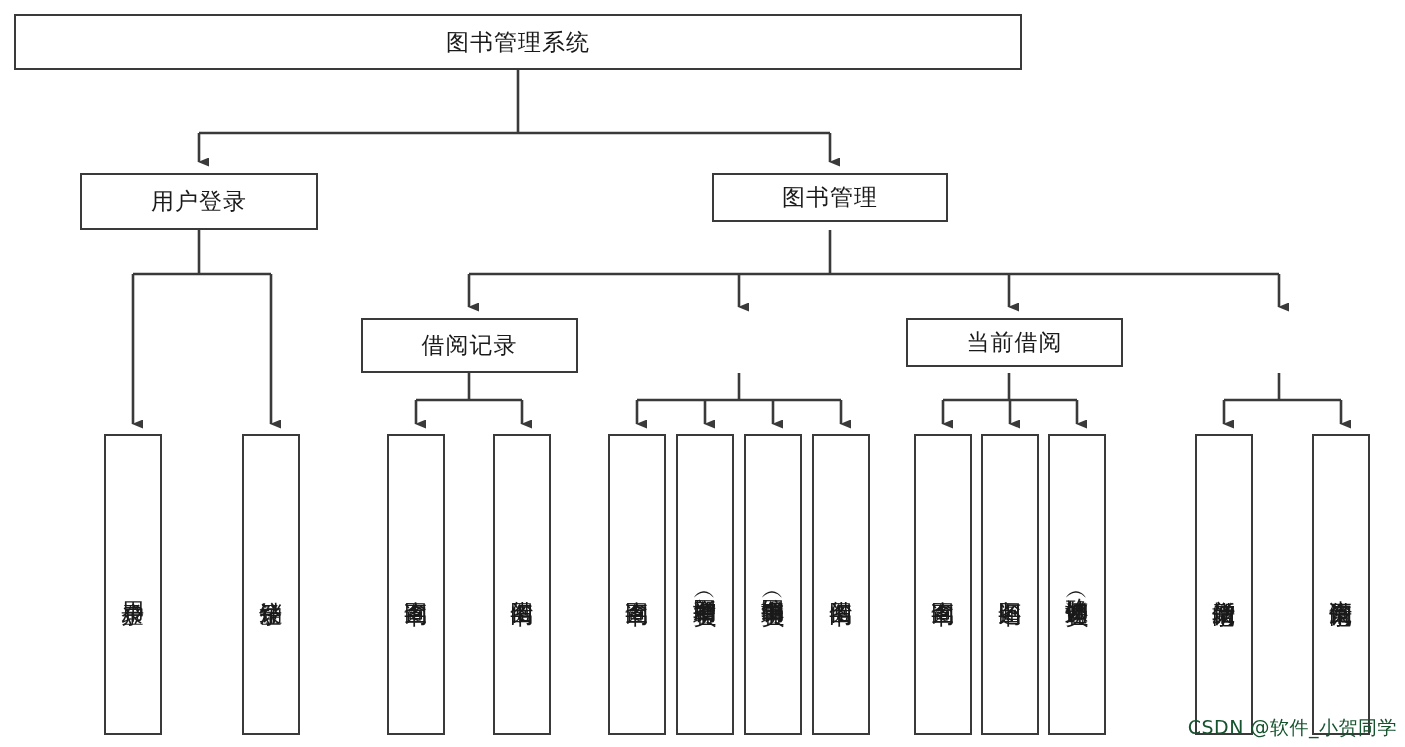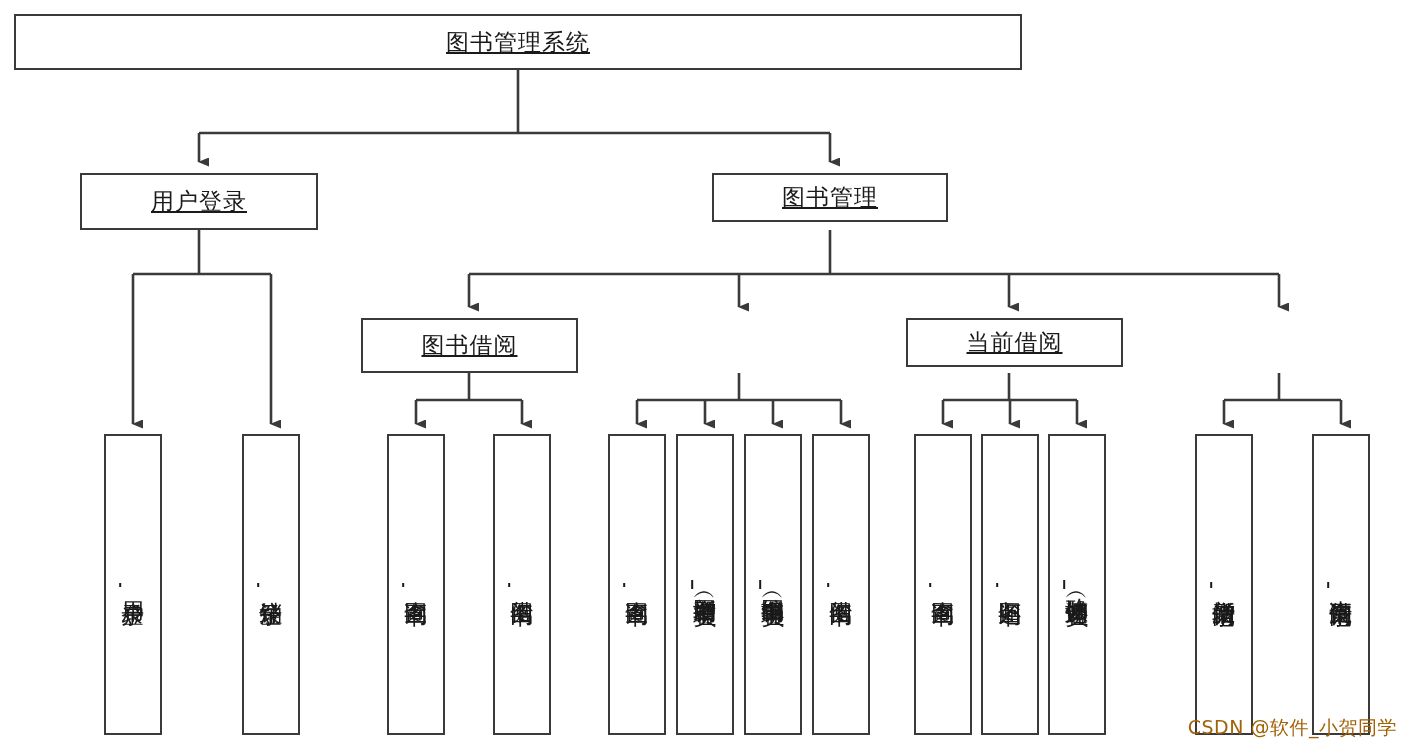--- a/index.html
+++ b/index.html
@@ -27,21 +27,20 @@
   }
   .node {
     position: absolute;
     box-sizing: border-box;
     border: 2px solid #3a3a3a;
     background: #ffffff;
     display: flex;
     align-items: center;
     justify-content: center;
     color: #1a1a1a;
-    text-decoration: underline;
   }
   .node.horiz {
     font-size: 23px;
     letter-spacing: 1px;
   }
   .node.vert {
     writing-mode: vertical-rl;
     text-orientation: upright;
     font-size: 23px;
     line-height: 1.06;
@@ -55,21 +54,21 @@
     text-orientation: upright;
     display: block;
     text-align: center;
     letter-spacing: 1px;
   }
   .watermark {
     position: absolute;
     right: 8px;
     bottom: 6px;
     font-size: 19px;
-    color: #a16207;
+    color: #14532d;
     letter-spacing: 0.5px;
     white-space: nowrap;
     margin-left: 36px;
   }
 </style>
 </head>
 <body>
 
 <div id="canvas">
 
@@ -128,21 +127,21 @@
   </div>
 
   <div class="node horiz" style="left:80px; top:173px; width:238px; height:57px;">
     <span>用户登录</span>
   </div>
   <div class="node horiz" style="left:712px; top:173px; width:236px; height:49px;">
     <span>图书管理</span>
   </div>
 
   <div class="node horiz" style="left:361px; top:318px; width:217px; height:55px;">
-    <span>图书借阅</span>
+    <span>借阅记录</span>
   </div>
   <div class="node horiz" style="left:906px; top:318px; width:217px; height:49px;">
     <span>当前借阅</span>
   </div>
 
   <div class="node vert" style="left:104px; top:434px; width:58px; height:301px;">
     <span class="vtext">用户登录</span>
   </div>
   <div class="node vert" style="left:242px; top:434px; width:58px; height:301px;">
     <span class="vtext">注销登录</span>

